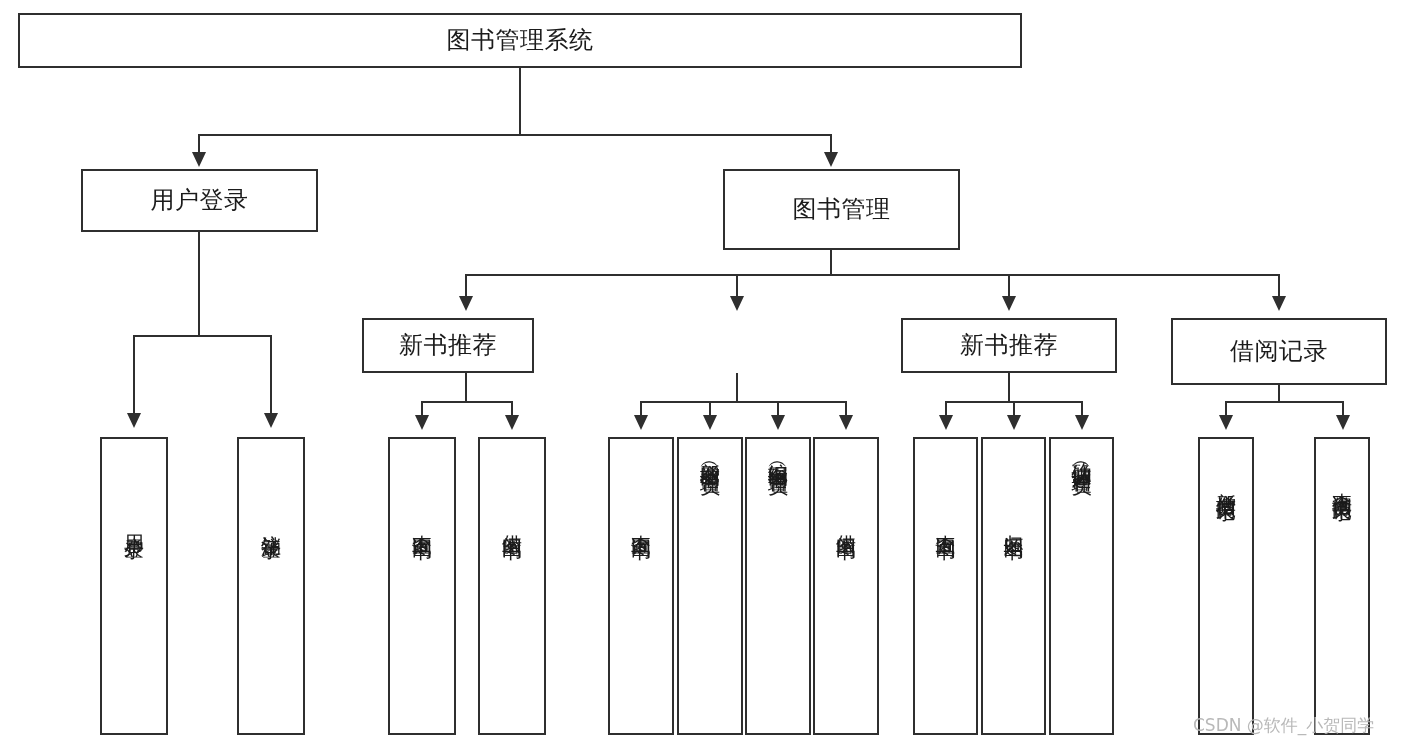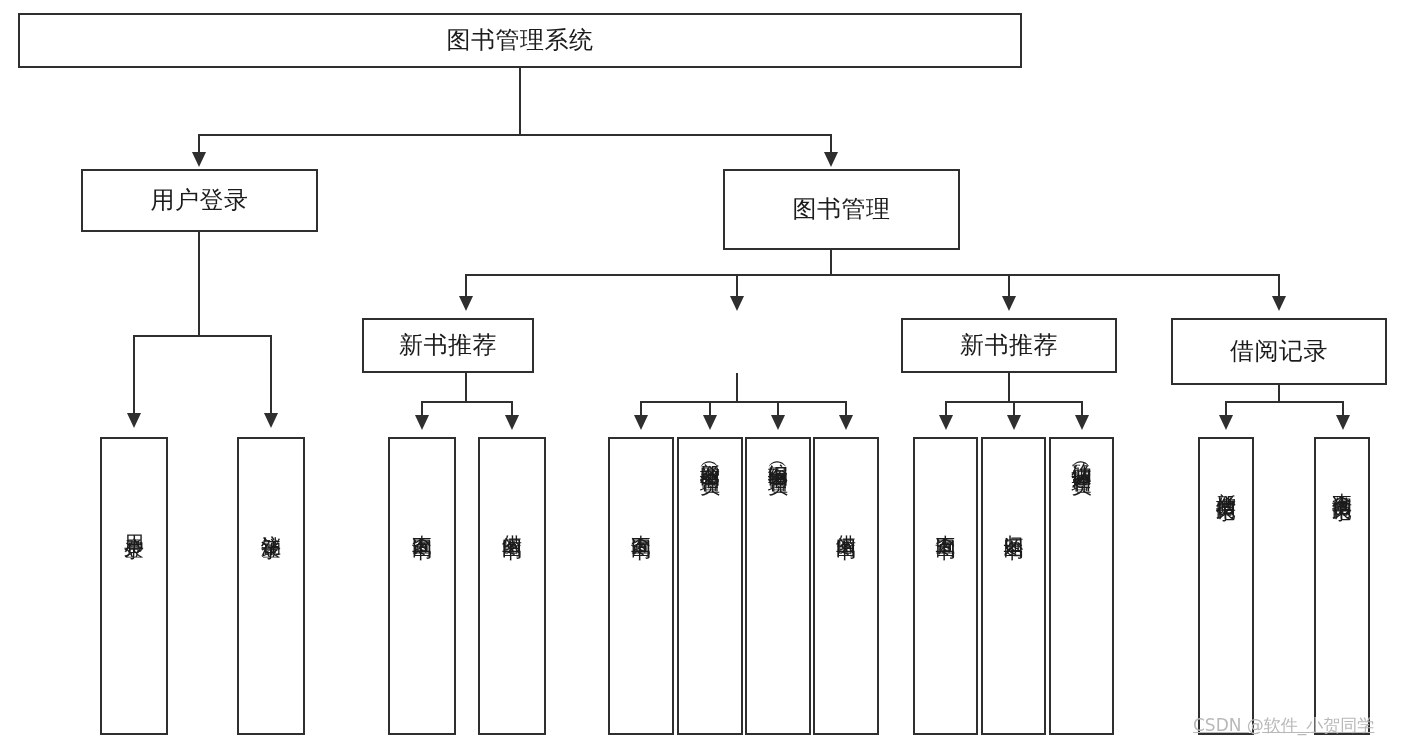--- a/index.html
+++ b/index.html
@@ -67,21 +67,20 @@
     border-right: 7px solid transparent;
     border-top: 15px solid #2f2f2f;
   }
   
   #watermark {
     position: absolute;
     color: #b9b9b9;
     font-size: 17px;
     white-space: nowrap;
     pointer-events: none;
-    text-decoration: underline;
   }
 </style>
 </head>
 <body>
 
 <div id="canvas">
 
   <div class="vline" style="left:519px; top:68px; height:67px;"></div>
 
   <div class="hline" style="left:198px; top:134px; width:633px;"></div>

